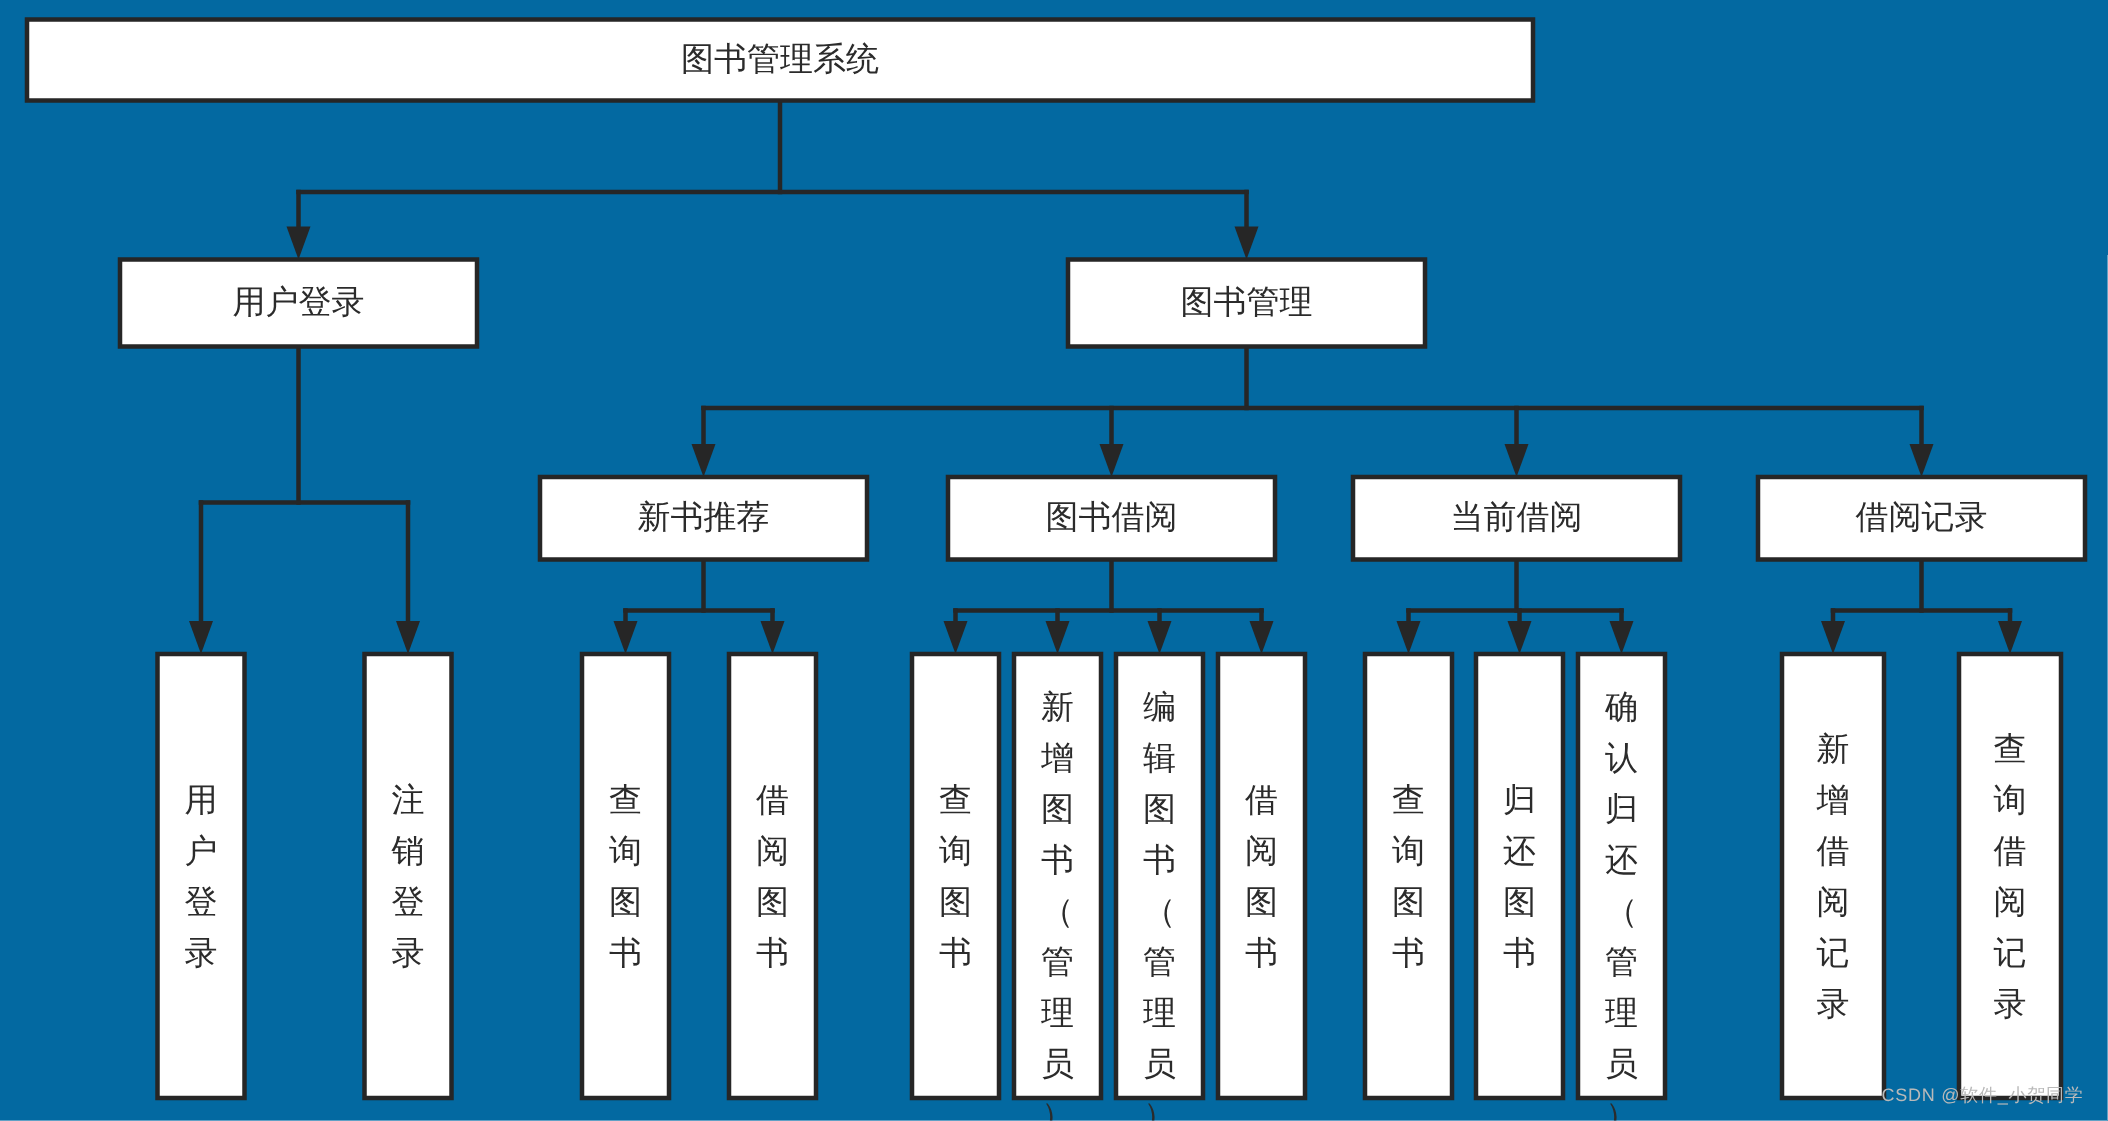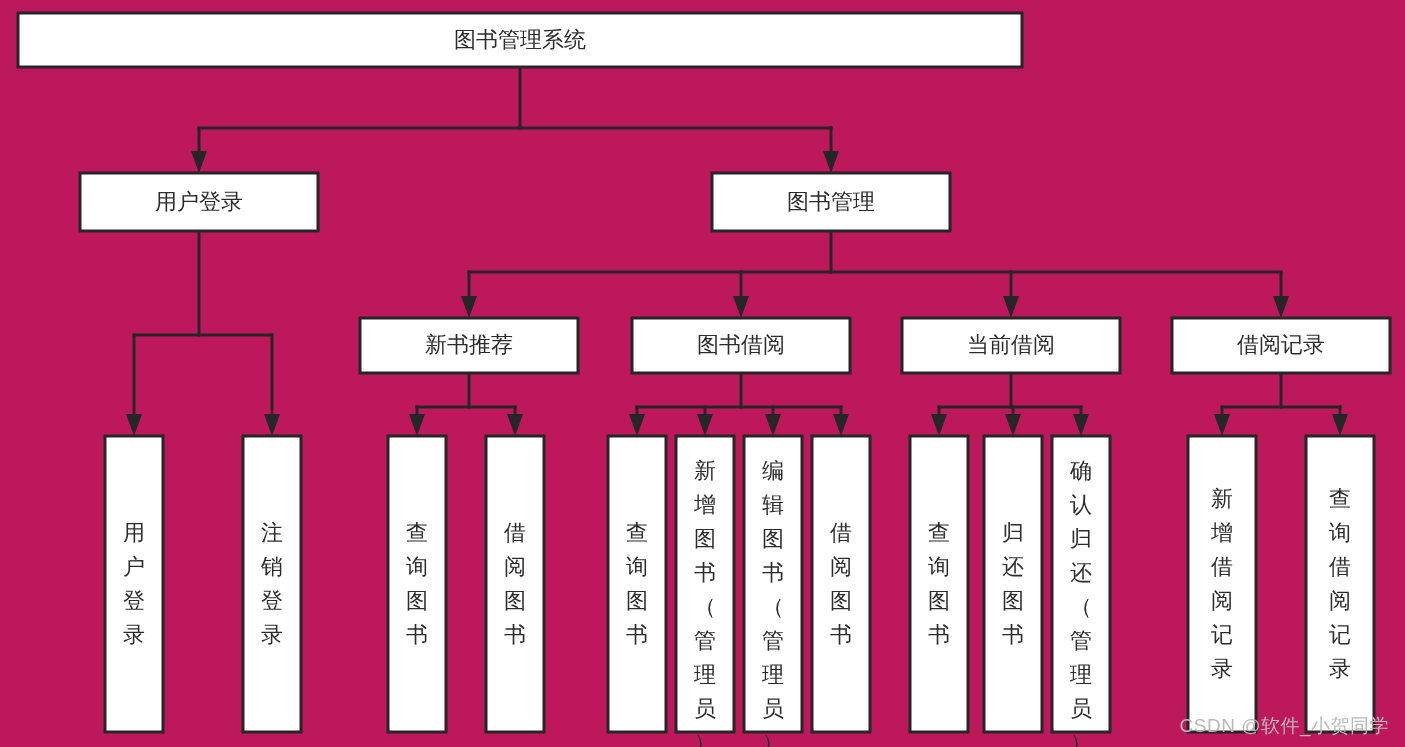--- a/index.html
+++ b/index.html
@@ -12,21 +12,21 @@
     width: 1405px;
     height: 747px;
     font-family: "Liberation Sans", "DejaVu Sans", sans-serif;
     overflow: hidden;
     position: relative;
   }
   #diagram-root {
     position: relative;
     width: 1405px;
     height: 747px;
-    background: #be185d;
+    background: #0369a1;
   }
   svg#diagram-svg {
     position: absolute;
     top: 0;
     left: 0;
     width: 1405px;
     height: 747px;
     display: block;
   }
   .node-box {
@@ -55,21 +55,21 @@
     font-family: "Liberation Sans", "DejaVu Sans", sans-serif;
     font-size: 22px;
     fill: #2b2b2b;
     text-anchor: middle;
   }
   .watermark {
     position: absolute;
     right: 16px;
     bottom: 8px;
     font-family: "Liberation Sans", "DejaVu Sans", sans-serif;
-    font-size: 19px;
+    font-size: 12px;
     color: #b9b9b9;
     letter-spacing: 0.5px;
     white-space: nowrap;
     pointer-events: none;
   }
 </style>
 </head>
 <body>
 
 <div id="diagram-root">

